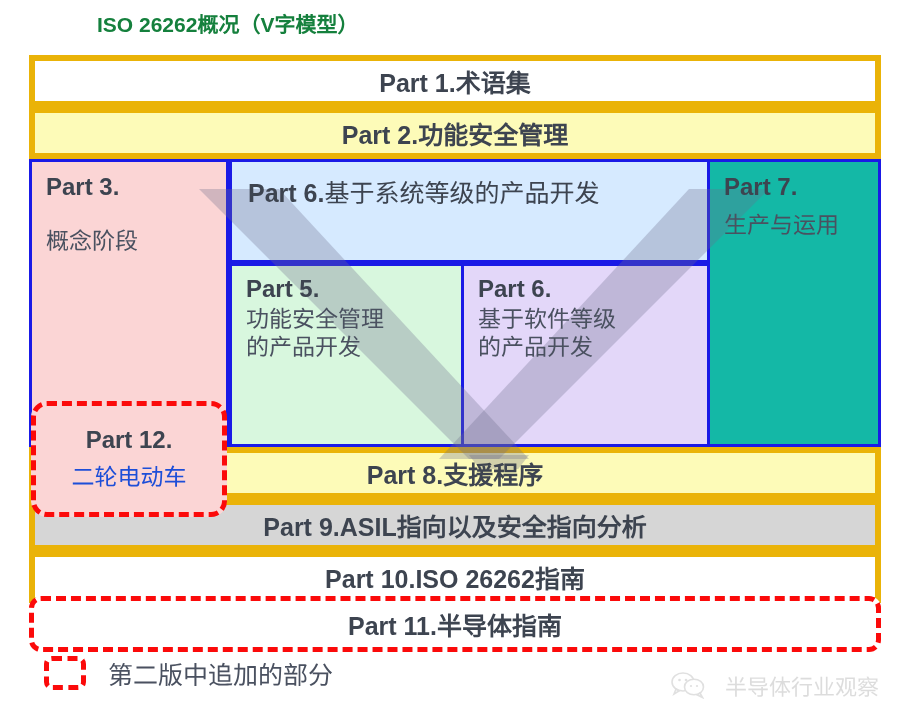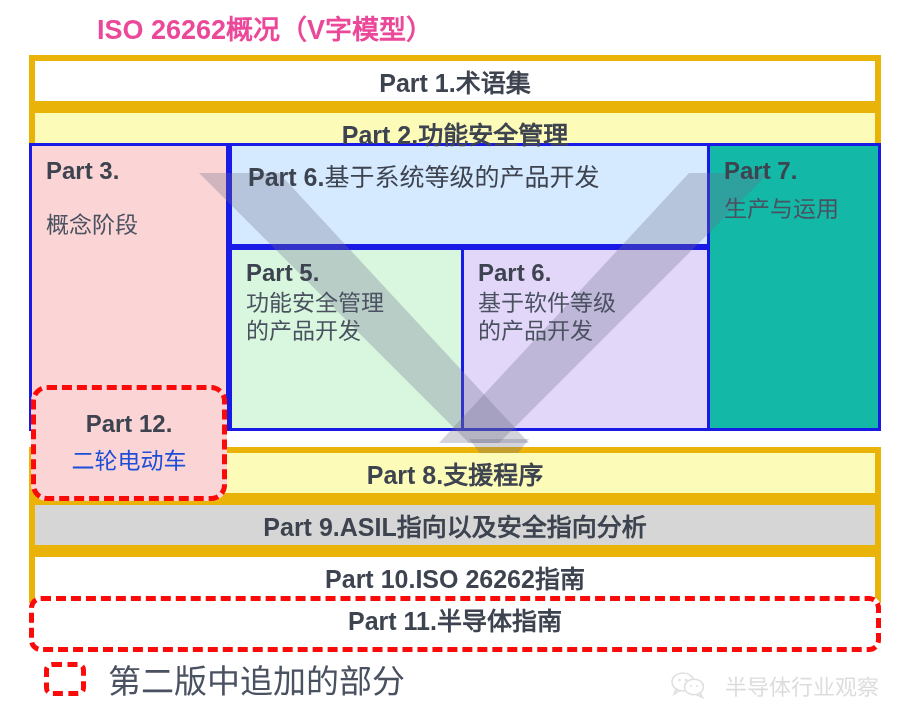--- a/index.html
+++ b/index.html
@@ -15,24 +15,24 @@
     overflow: hidden;
     font-family: "Liberation Sans", "DejaVu Sans", sans-serif;
     color: #3d4450;
   }
 
   
   #diagram-title {
     position: absolute;
     left: 97px;
     top: 8px;
-    font-size: 27px;
+    font-size: 21px;
     font-weight: bold;
     letter-spacing: 0px;
-    color: #ec4899;
+    color: #15803d;
     white-space: nowrap;
     text-align: center;
   }
 
   
   #diagram-frame {
     position: absolute;
     left: 29px;
     top: 55px;
     width: 852px;
@@ -62,21 +62,21 @@
     font-weight: bold;
     color: #3d4450;
     white-space: nowrap;
     position: relative;
     z-index: 5;
   }
 
   
   #row-part1   { top: 0px;   height: 52px; background: #ffffff; }
   #row-part2   { top: 52px;  height: 52px; background: #fdfbb8; }
-  #middle-band { position: absolute; left: 0; top: 88px; width: 852px; height: 288px; }
+  #middle-band { position: absolute; left: 0; top: 104px; width: 852px; height: 288px; }
   #row-part8   { top: 392px; height: 52px; background: #fdfbb8; }
   #row-part9   { top: 444px; height: 52px; background: #d6d6d6; }
   #row-part10  { top: 496px; height: 52px; background: #ffffff; }
 
   
   #cell-part3 { left: 0px;   top: 0px;   width: 200px; height: 288px; background: #fbd5d5; }
   #cell-part4 { left: 200px; top: 0px;   width: 481px; height: 104px; background: #d6eaff; }
   #cell-part5 { left: 200px; top: 104px; width: 235px; height: 184px; background: #d8f7de; }
   #cell-part6 { left: 432px; top: 104px; width: 249px; height: 184px; background: #e3d7f9; }
   #cell-part7 { left: 678px; top: 0px;   width: 174px; height: 288px; background: #14b8a6; }
@@ -160,20 +160,21 @@
     position: absolute;
     left: 0px;
     top: 541px;
     width: 852px;
     height: 56px;
     box-sizing: border-box;
     border: 5px dashed #fb0a0a;
     border-radius: 12px;
     background: #ffffff;
     display: flex;
+    align-items: center;
     justify-content: center;
     z-index: 9;
   }
 
   
   #legend {
     position: absolute;
     left: 44px;
     top: 655px;
     display: flex;
@@ -182,21 +183,21 @@
   #legend-swatch {
     width: 42px;
     height: 34px;
     box-sizing: border-box;
     border: 5px dashed #fb0a0a;
     border-radius: 8px;
     background: #ffffff;
   }
   #legend-text {
     margin-left: 22px;
-    font-size: 33px;
+    font-size: 25px;
     color: #4a5160;
     white-space: nowrap;
   }
 
   
   #watermark {
     position: absolute;
     right: 22px;
     bottom: 14px;
     display: flex;

